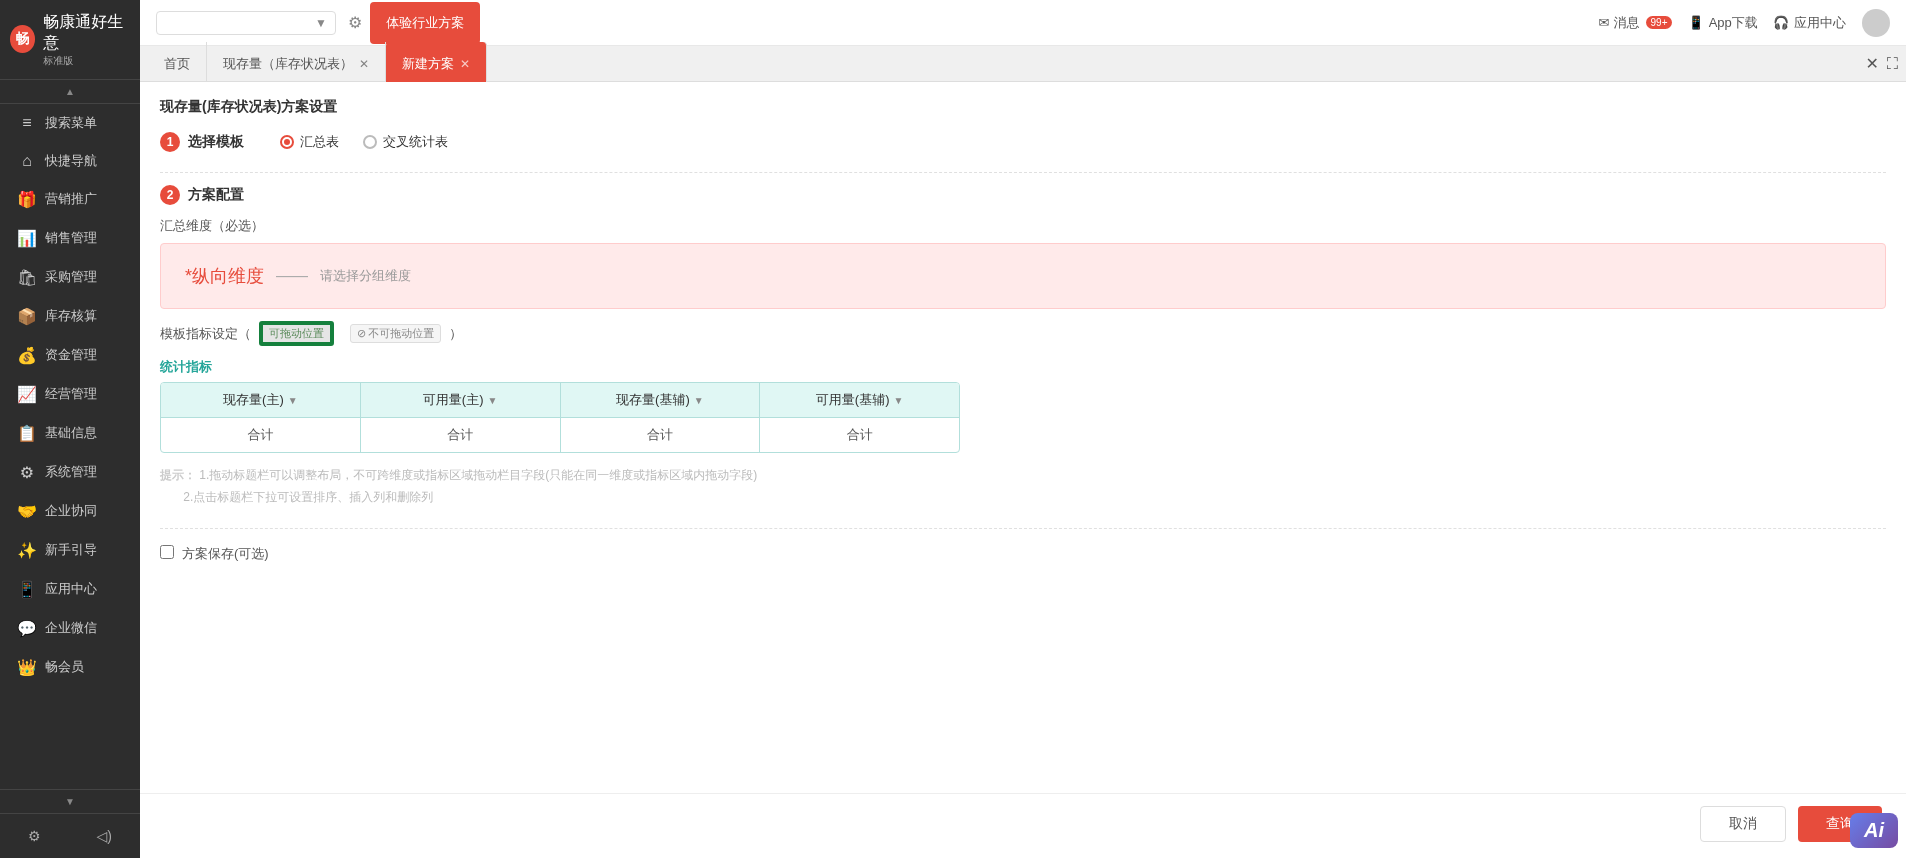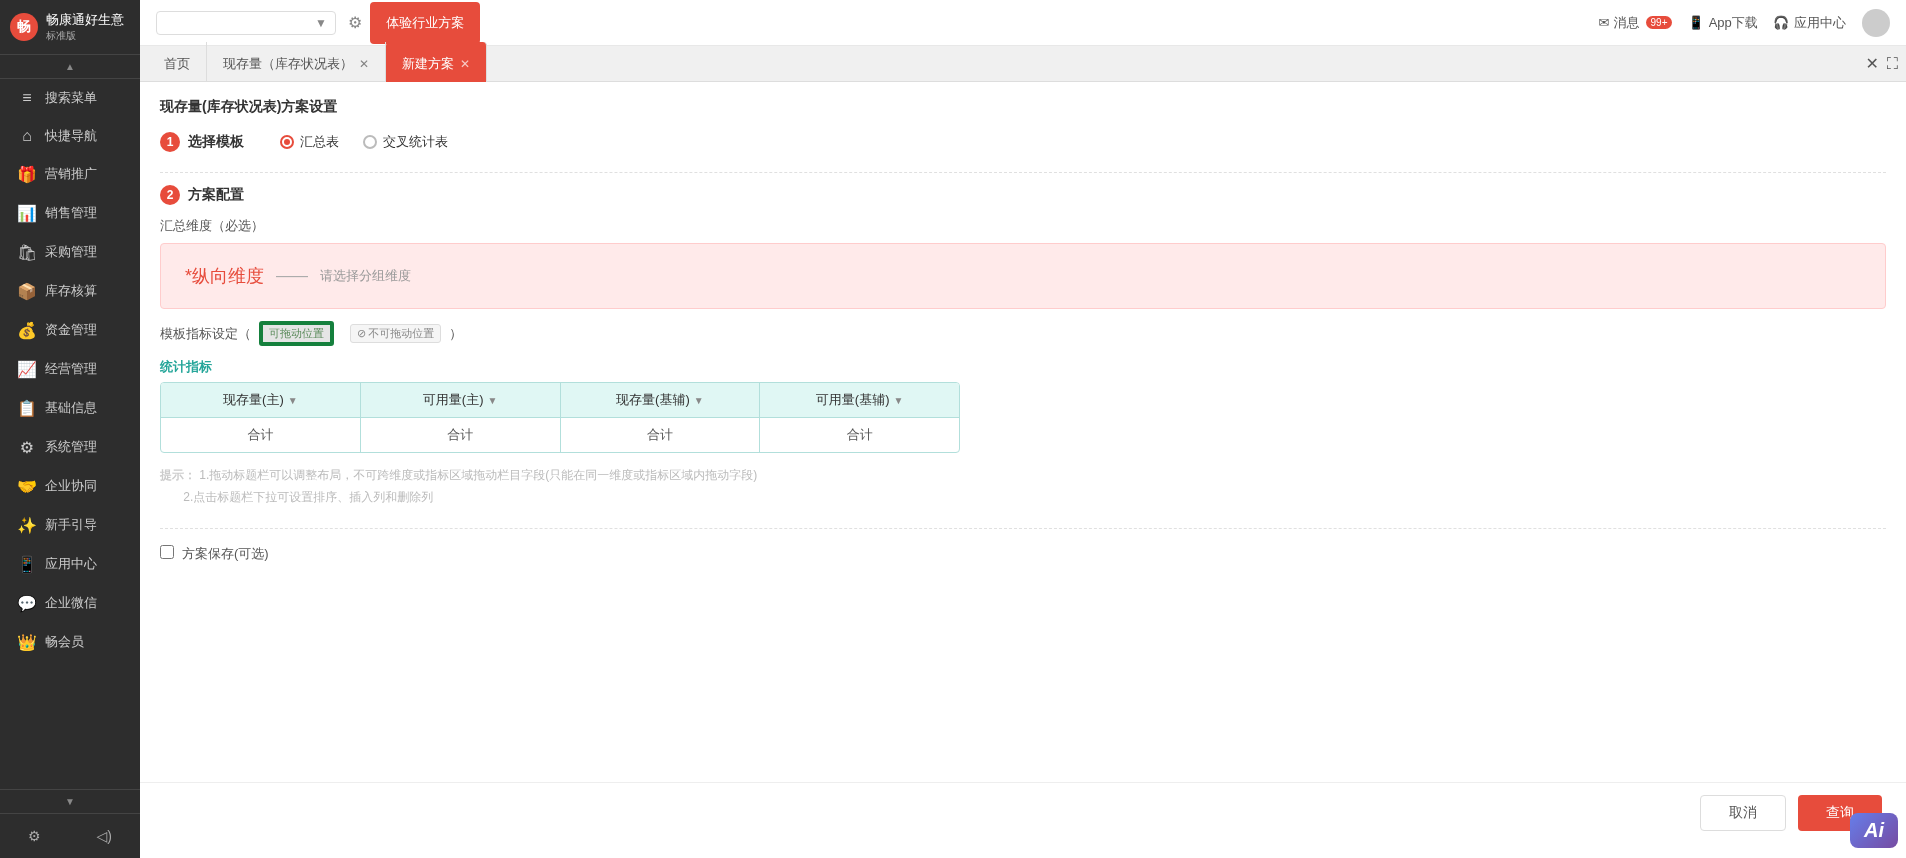--- a/index.html
+++ b/index.html
@@ -25,21 +25,21 @@
       border-bottom: 1px solid #444;
     }
     .sidebar-logo .logo-icon {
       width: 28px; height: 28px;
       background: #e74c3c;
       border-radius: 50%;
       display: flex; align-items: center; justify-content: center;
       color: white; font-size: 14px; font-weight: bold;
     }
     .sidebar-logo .logo-text { line-height: 1.3; }
-    .sidebar-logo .logo-text .title { font-size: 13px; color: #fff; }
+    .sidebar-logo .logo-text .title { font-size: 16px; color: #fff; }
     .sidebar-logo .logo-text .subtitle { font-size: 10px; color: #aaa; }
 
     .sidebar-scroll { flex: 1; overflow-y: auto; }
     .sidebar-scroll::-webkit-scrollbar { width: 4px; }
     .sidebar-scroll::-webkit-scrollbar-thumb { background: #555; }
 
     .sidebar-item {
       display: flex; align-items: center; gap: 8px;
       padding: 10px 14px;
       cursor: pointer;
@@ -264,21 +264,21 @@
     .tips-title { font-weight: bold; color: #ccc; }
 
     
     .save-option { display: flex; align-items: flex-start; gap: 8px; margin-top: 16px; }
     .save-checkbox { width: 14px; height: 14px; cursor: pointer; }
     .save-label { font-size: 13px; color: #555; }
 
     
     .footer {
       position: fixed;
-      bottom: 15px;
+      bottom: 4px;
       right: 0;
       left: 140px;
       background: #fff;
       border-top: 1px solid #eee;
       padding: 12px 24px;
       display: flex;
       justify-content: flex-end;
       gap: 12px;
       z-index: 100;
     }

